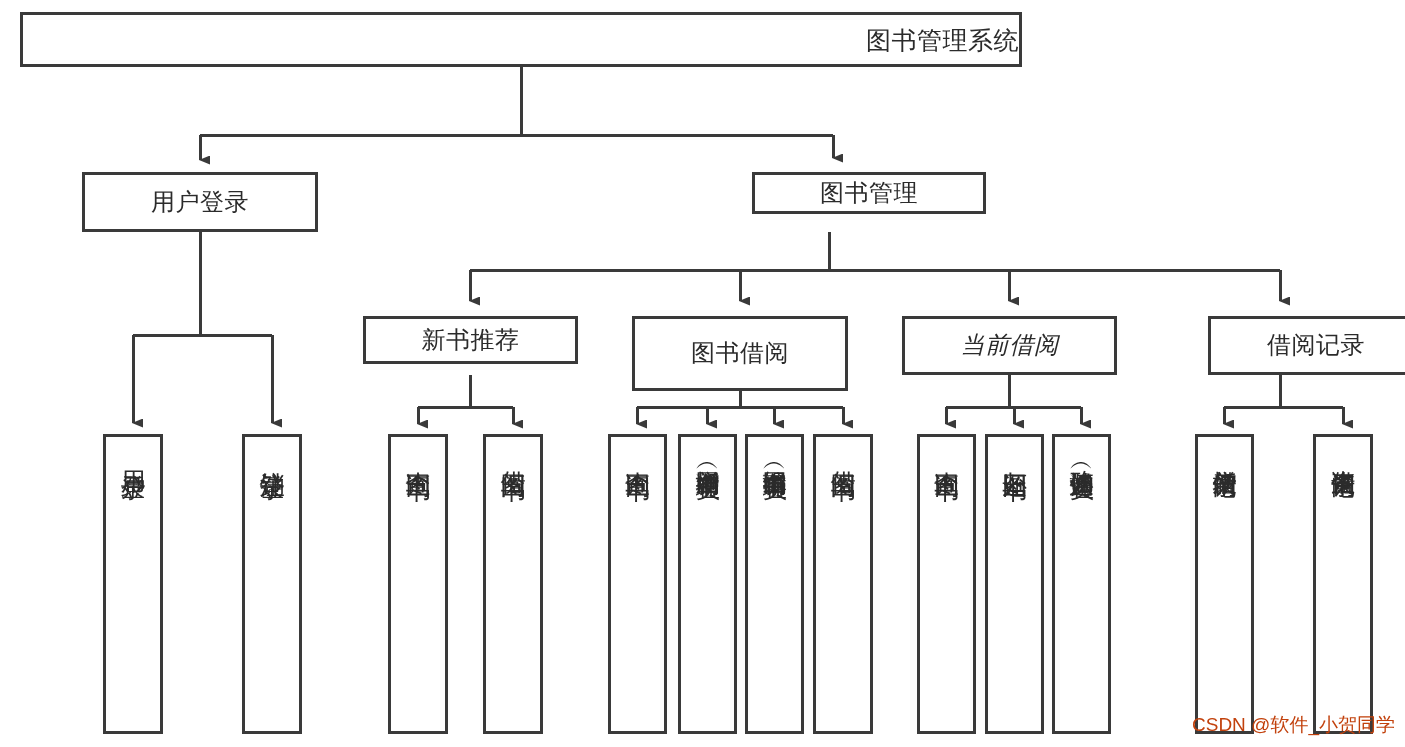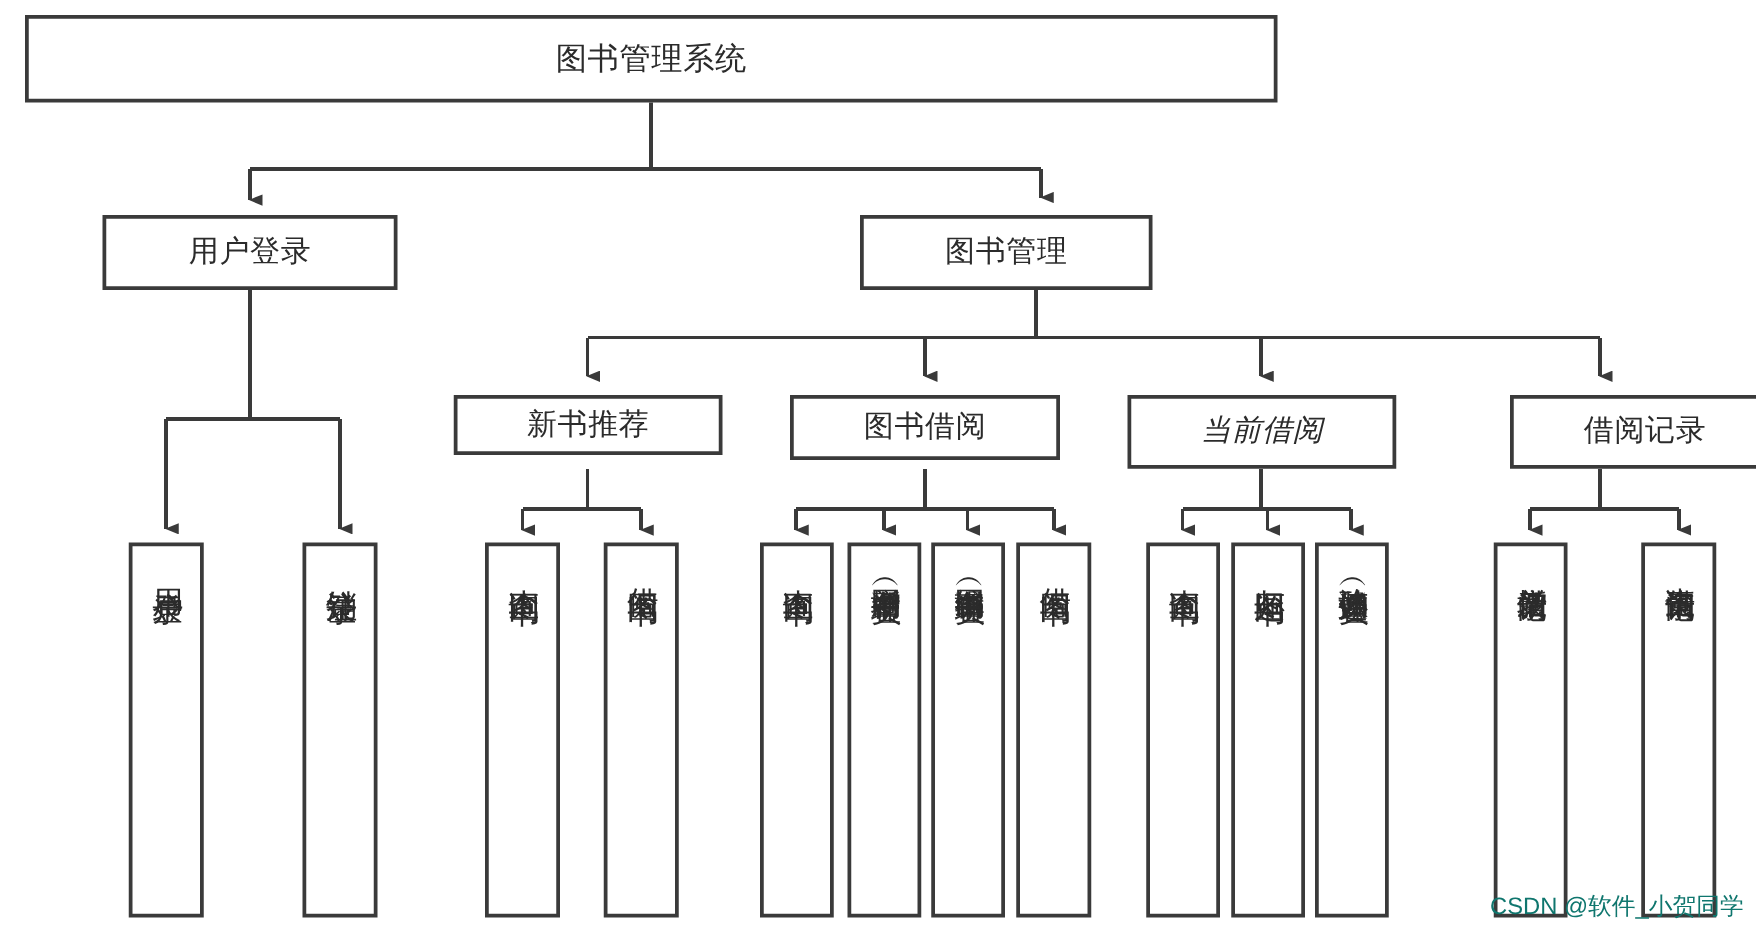--- a/index.html
+++ b/index.html
@@ -43,21 +43,21 @@
     line-height:1.02;
     letter-spacing:2px;
     height:auto;
   }
   .v-node.tall .lbl{font-size:24px;letter-spacing:1px;}
 
   #watermark{
     position:absolute;
     left:1192px;top:712px;
     font-size:19px;
-    color:#0f766e;
+    color:#c2410c;
     white-space:nowrap;
     user-select:none;
     pointer-events:none;
   }
 </style>
 </head>
 <body>
 
 <div id="stage">
 
@@ -104,37 +104,37 @@
       <path d="M1014,407 L1014,424" marker-end="url(#arw)"></path>
       <path d="M1081,407 L1081,424" marker-end="url(#arw)"></path>
 
       <path d="M1280,375 L1280,407"></path>
       <path d="M1224,407 L1343,407"></path>
       <path d="M1224,407 L1224,424" marker-end="url(#arw)"></path>
       <path d="M1343,407 L1343,424" marker-end="url(#arw)"></path>
     </g>
   </svg>
 
-  <div class="node h-node title-node" style="left:20px;top:12px;width:1002px;height:70px;">
+  <div class="node h-node title-node" style="left:20px;top:12px;width:1002px;height:55px;justify-content:flex-end;">
     <span class="lbl">图书管理系统</span>
   </div>
 
   <div class="node h-node" style="left:82px;top:172px;width:236px;height:60px;">
     <span class="lbl">用户登录</span>
   </div>
 
-  <div class="node h-node" style="left:688px;top:172px;width:234px;height:60px;">
+  <div class="node h-node" style="left:752px;top:172px;width:234px;height:42px;">
     <span class="lbl">图书管理</span>
   </div>
 
   <div class="node h-node" style="left:363px;top:316px;width:215px;height:48px;">
     <span class="lbl">新书推荐</span>
   </div>
 
-  <div class="node h-node" style="left:632px;top:316px;width:216px;height:52px;">
+  <div class="node h-node" style="left:632px;top:316px;width:216px;height:75px;">
     <span class="lbl">图书借阅</span>
   </div>
 
   <div class="node h-node" style="left:902px;top:316px;width:215px;height:59px;font-style:italic;">
     <span class="lbl">当前借阅</span>
   </div>
 
   <div class="node h-node" style="left:1208px;top:316px;width:216px;height:59px;">
     <span class="lbl">借阅记录</span>
   </div>

